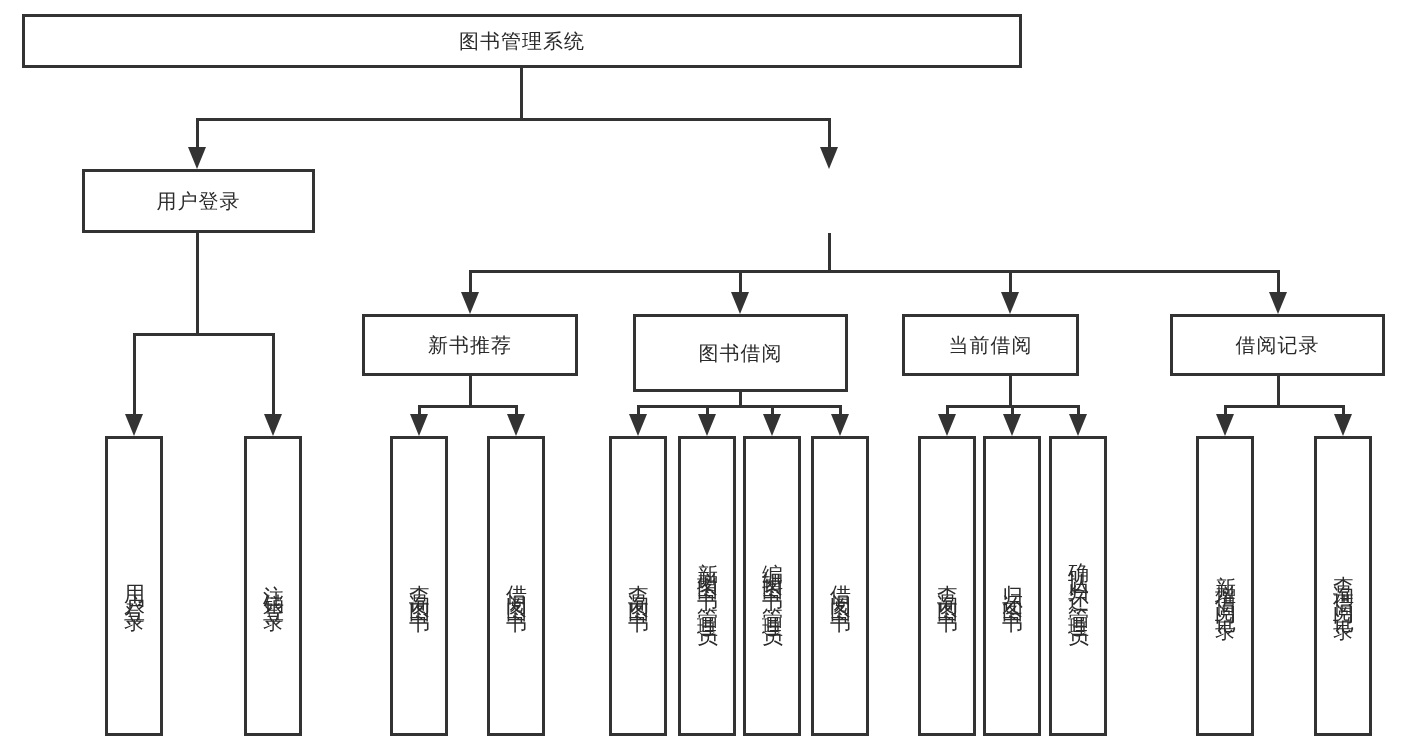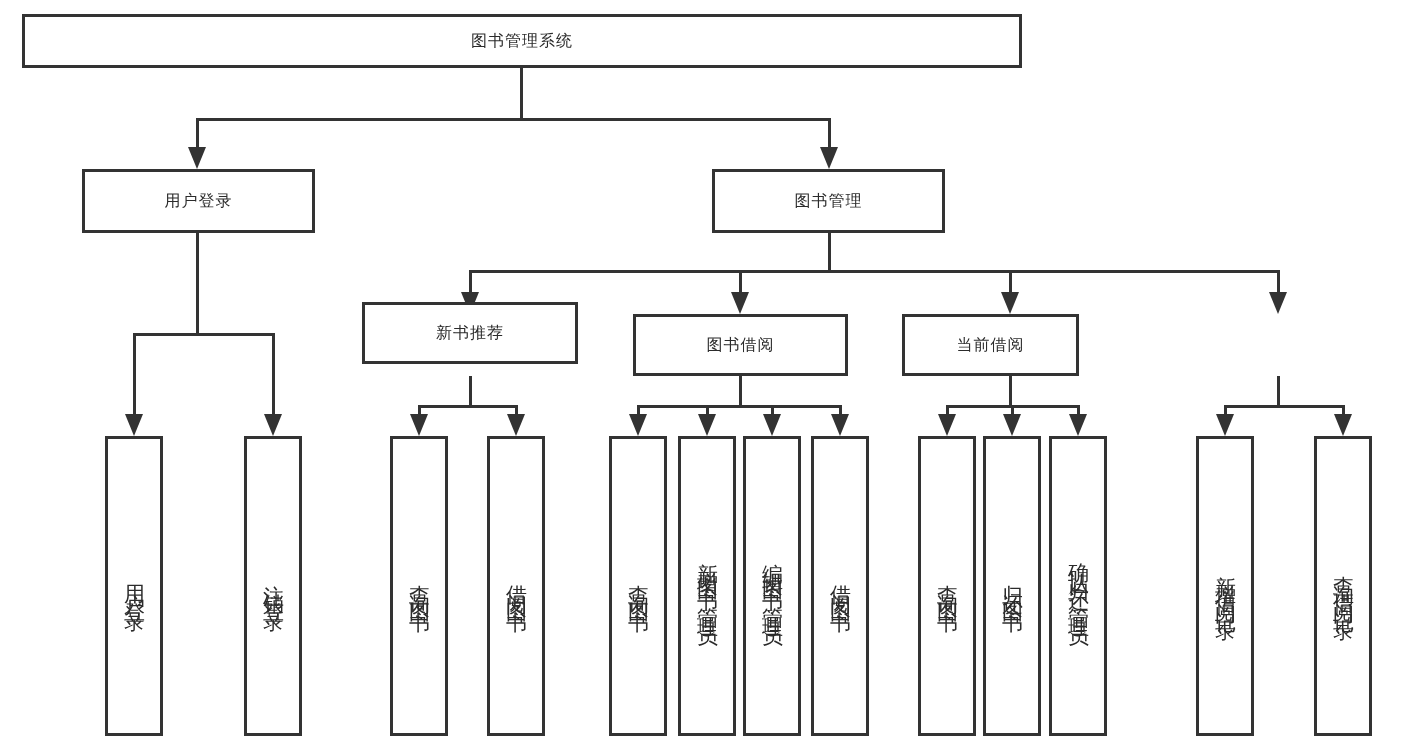--- a/index.html
+++ b/index.html
@@ -1,20 +1,20 @@
 <!DOCTYPE html>
 <html><head>
 <meta charset="utf-8">
 <style>
   html,body{margin:0;padding:0;background:#ffffff;}
   #canvas{position:relative;width:1405px;height:747px;background:#ffffff;overflow:hidden;
           font-family:"DejaVu Sans","Liberation Sans",sans-serif;color:#2b2b2b;}
   .node{position:absolute;box-sizing:border-box;background:#ffffff;border:3px solid #333333;
         display:flex;align-items:center;justify-content:center;z-index:2;}
-  .node .lbl{font-size:16px;letter-spacing:1px;color:#2b2b2b;white-space:nowrap;}
+  .node .lbl{font-size:20px;letter-spacing:1px;color:#2b2b2b;white-space:nowrap;}
   .vert{width:58px;height:300px;}
   .vert .lbl{writing-mode:vertical-rl;text-orientation:mixed;font-size:21px;
              letter-spacing:9px;white-space:normal;line-height:1;}
   .vl{position:absolute;width:3px;background:#333333;z-index:1;}
   .hl{position:absolute;height:3px;background:#333333;z-index:1;}
   .ar{position:absolute;width:0;height:0;border-left:9px solid transparent;
       border-right:9px solid transparent;border-top:22px solid #333333;z-index:1;}
   .watermark{position:absolute;right:6px;top:718px;font-size:21px;color:rgba(158,158,158,0.85);
              z-index:5;letter-spacing:1px;white-space:nowrap;}
 </style>
@@ -23,32 +23,32 @@
 
 <div id="canvas">
 
   <div class="node" style="left:22px;top:14px;width:1000px;height:54px">
     <span class="lbl">图书管理系统</span>
   </div>
 
   <div class="node" style="left:82px;top:169px;width:233px;height:64px">
     <span class="lbl">用户登录</span>
   </div>
-  <div class="node" style="left:712px;top:169px;width:233px;height:64px">
-    <span class="lbl">图书管理</span>
-  </div>
 
-  <div class="node" style="left:362px;top:302px;width:216px;height:62px">
+  <div class="node" style="left:362px;top:314px;width:216px;height:62px">
     <span class="lbl">新书推荐</span>
   </div>
-  <div class="node" style="left:633px;top:314px;width:215px;height:62px">
+  <div class="node" style="left:633px;top:314px;width:215px;height:78px">
     <span class="lbl">图书借阅</span>
   </div>
   <div class="node" style="left:902px;top:314px;width:177px;height:62px">
     <span class="lbl">当前借阅</span>
+  </div>
+  <div class="node" style="left:1170px;top:314px;width:215px;height:62px">
+    <span class="lbl">借阅记录</span>
   </div>
 
   <div class="node vert" style="left:105px;top:436px">
     <span class="lbl">用户登录</span>
   </div>
   <div class="node vert" style="left:244px;top:436px">
     <span class="lbl">注销登录</span>
   </div>
 
   <div class="node vert" style="left:390px;top:436px">

